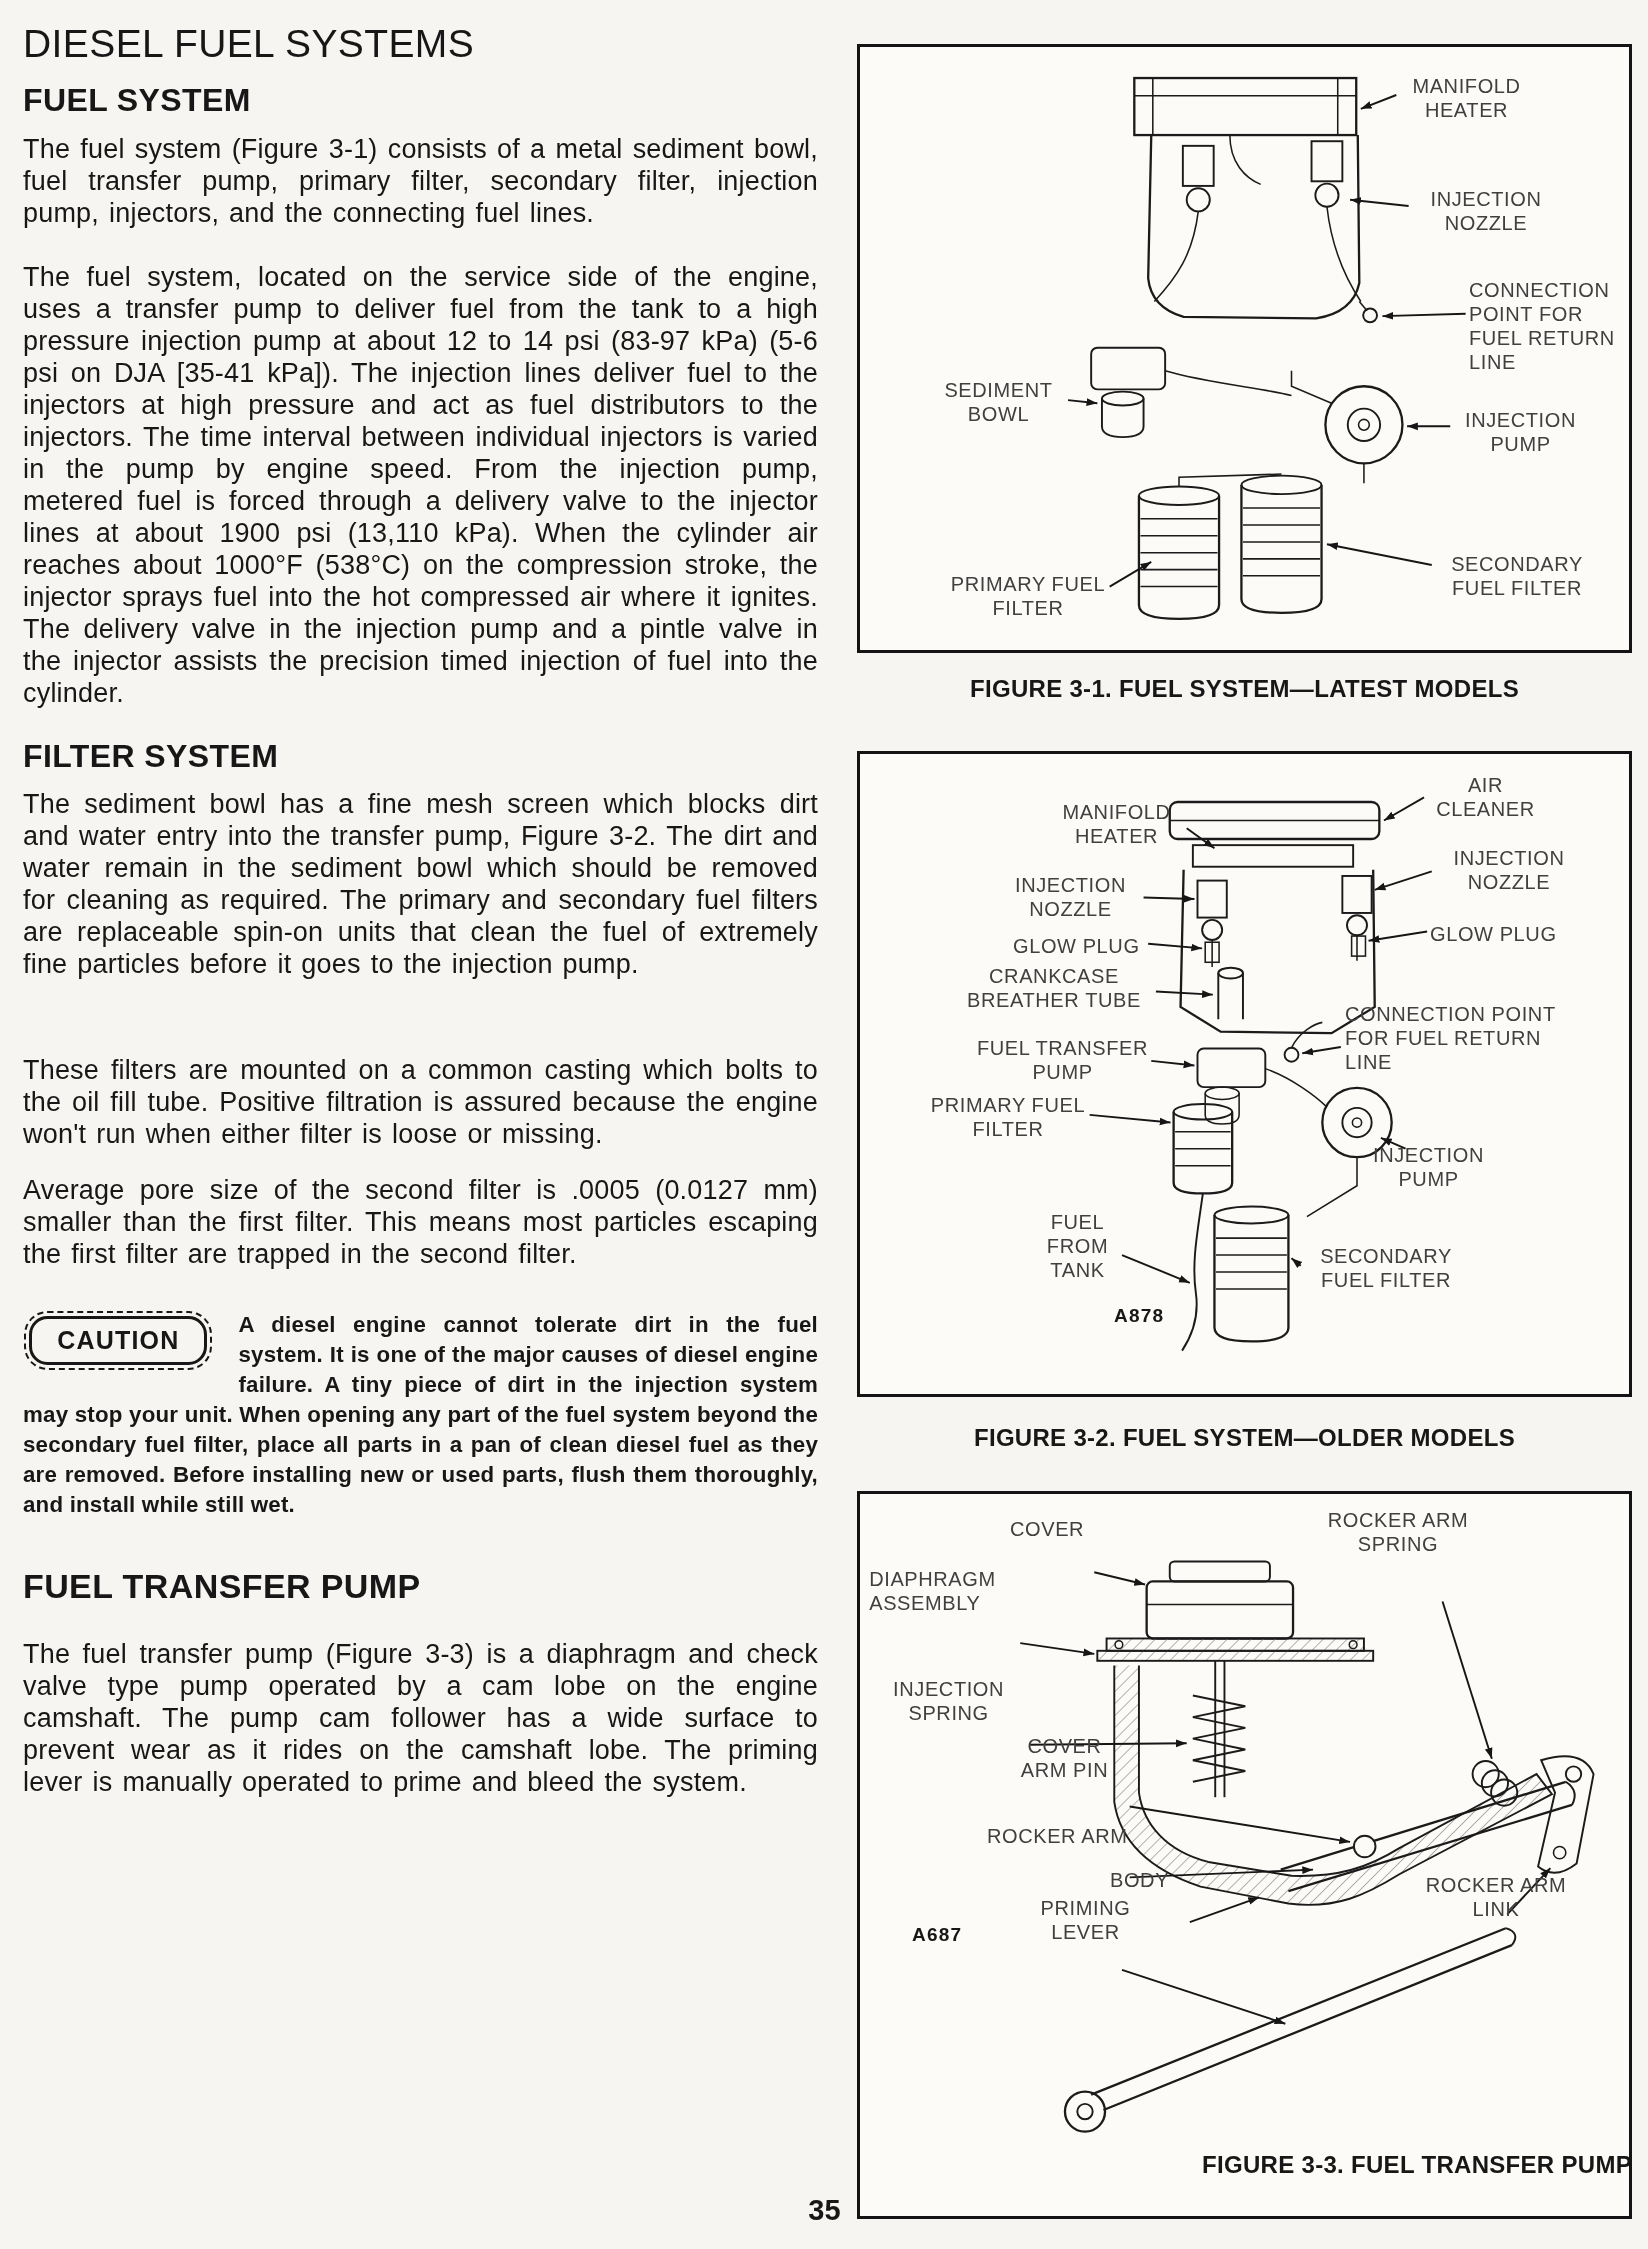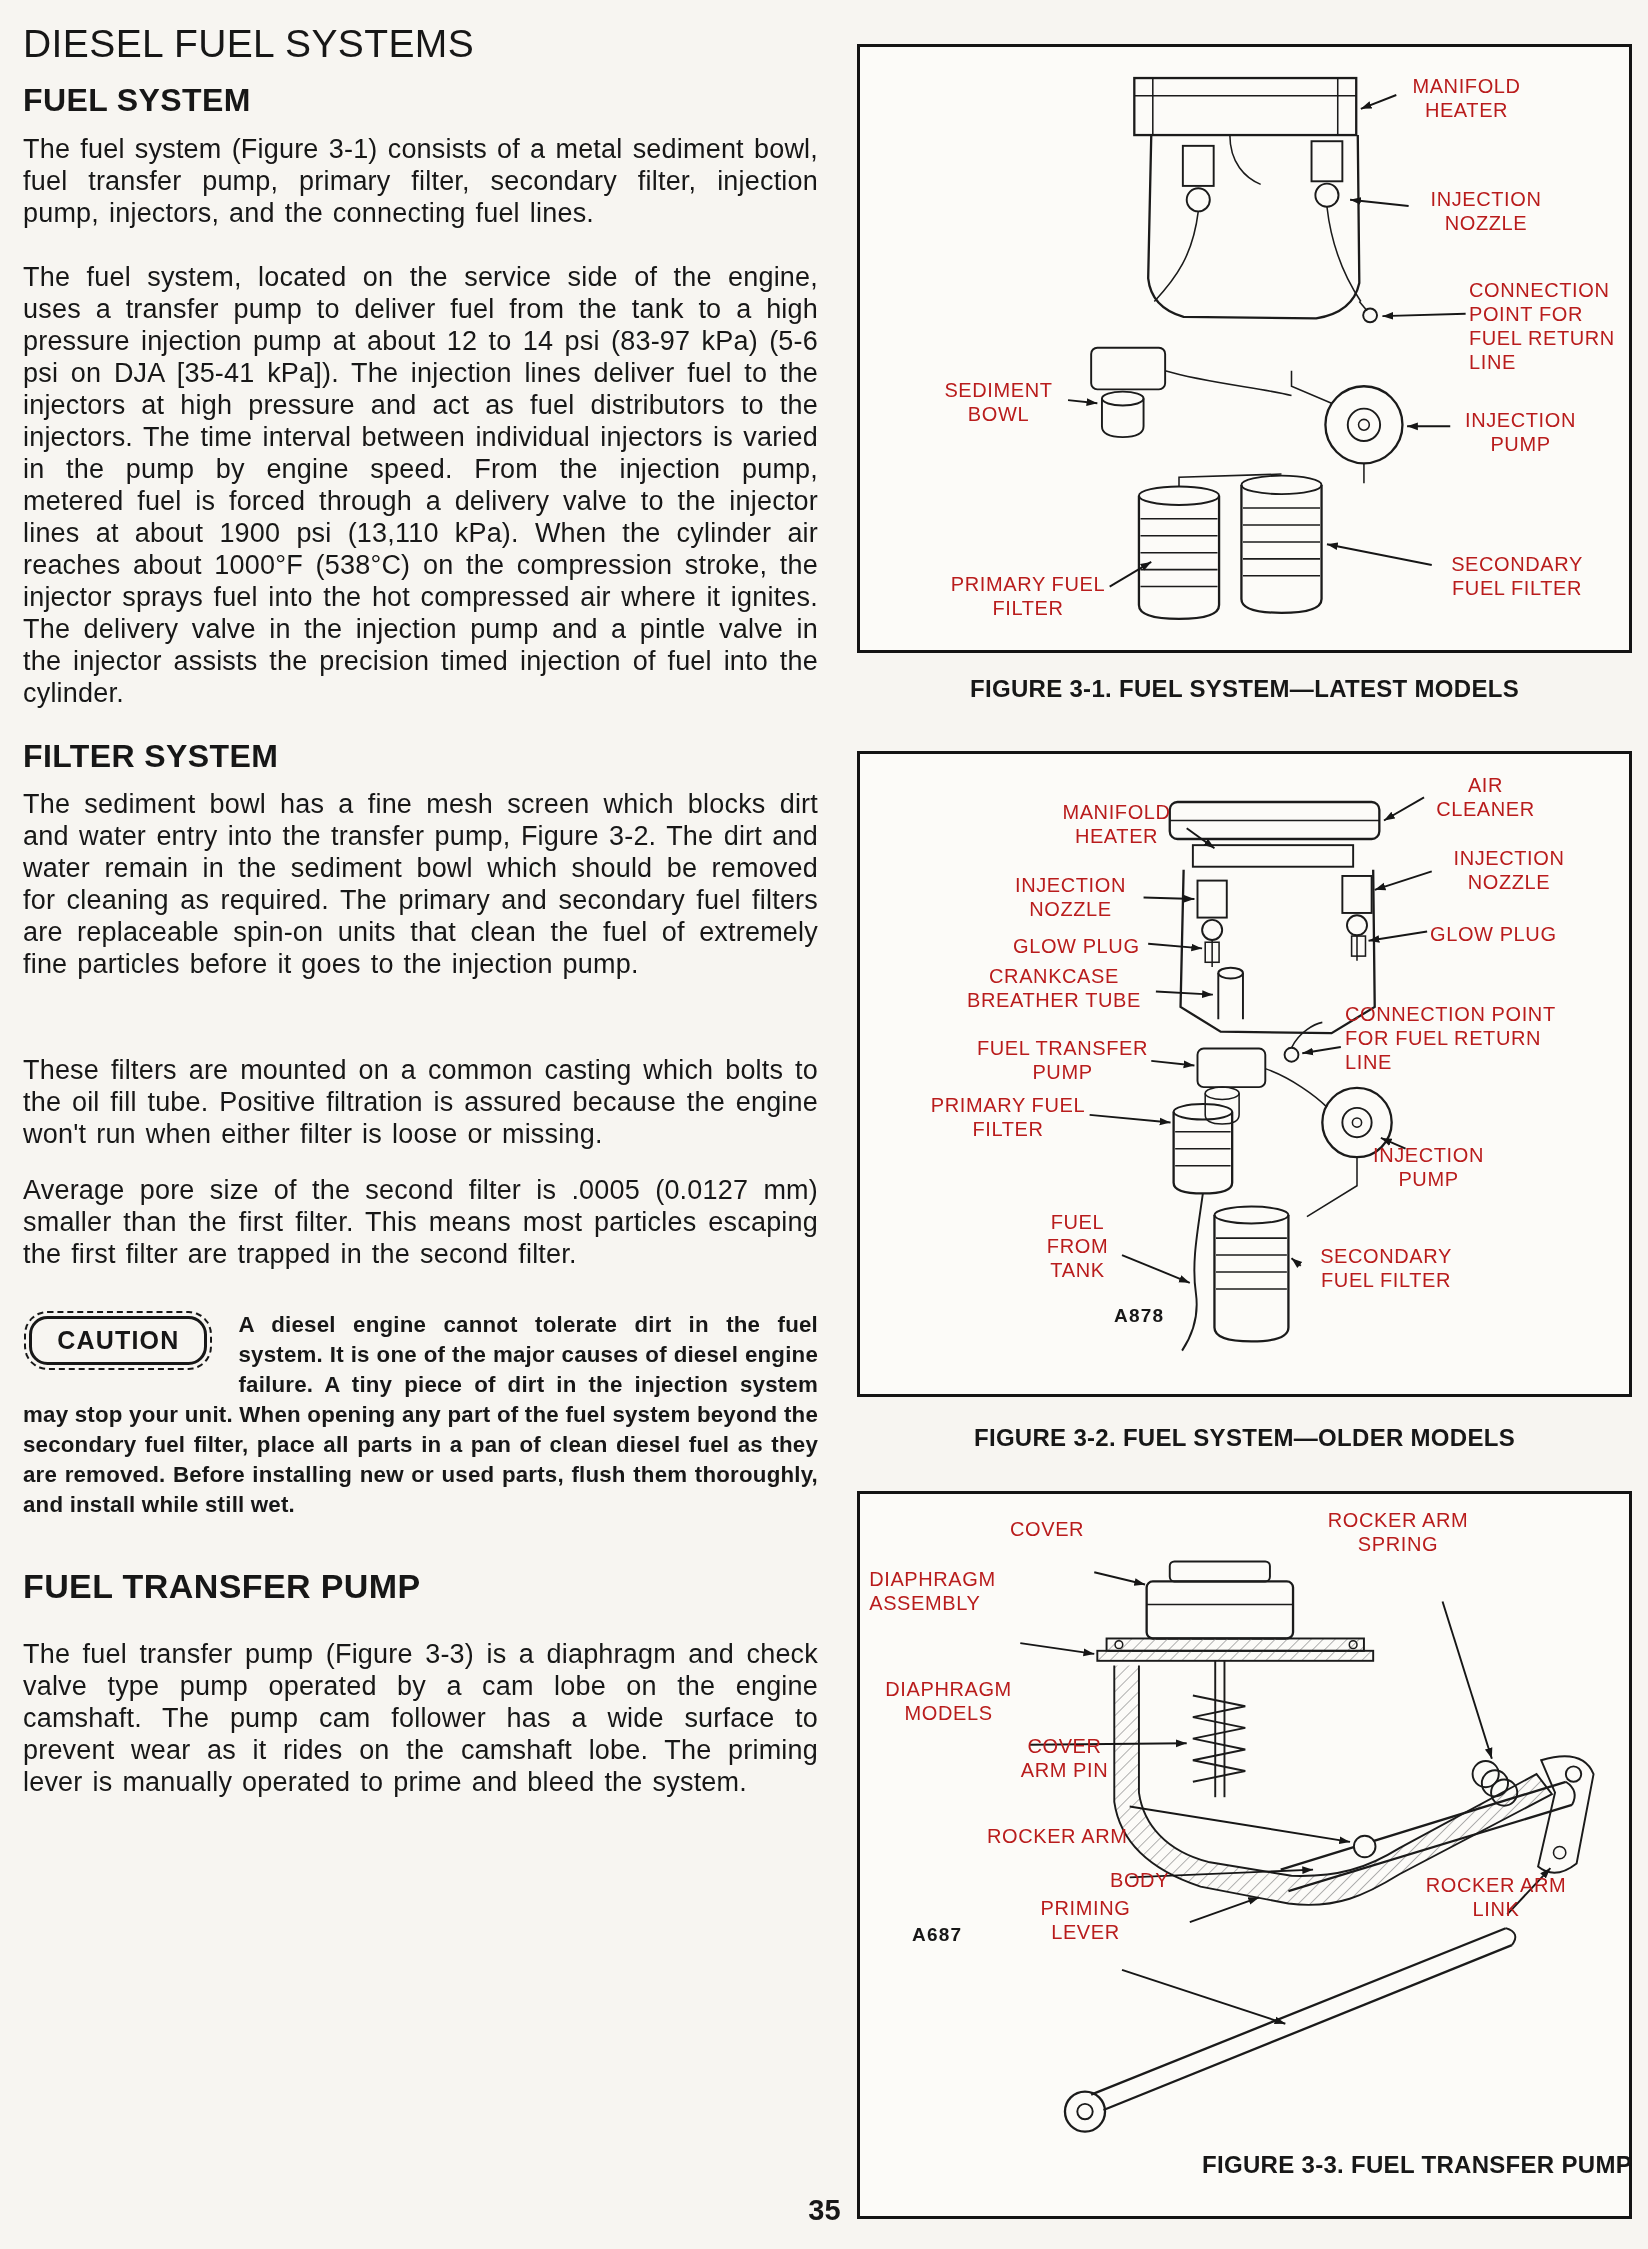--- a/index.html
+++ b/index.html
@@ -34,21 +34,21 @@
 
   
   .right-col { position:absolute; left:857px; top:0; width:775px; height:2250px; }
   .fig-box {
     position:absolute; left:0; width:775px;
     background:#fcfbf8; border:3.1px solid #141414;
   }
   .fig-box svg { position:absolute; left:0; top:0; width:100%; height:100%; }
   .fig-label {
     position:absolute; font-size:20px; line-height:24px;
-    letter-spacing:0.6px; color:#b91c1c; z-index:2;
+    letter-spacing:0.6px; color:#404040; z-index:2;
   }
   .tc { text-align:center; } .tl { text-align:left; } .nw { white-space:nowrap; }
   .fig-code { position:absolute; font-size:19px; font-weight:bold; letter-spacing:1.2px; z-index:2; }
   .fig-caption {
     position:absolute; left:0; width:775px; text-align:center;
     font-weight:bold; font-size:24px; letter-spacing:0.3px;
   }
 
   .page-num {
     position:absolute; left:0; top:2194px; width:1649px;
@@ -275,21 +275,21 @@
           <line x1="350" y1="348" x2="636" y2="394"></line>
           <line x1="350" y1="440" x2="588" y2="430"></line>
           <line x1="428" y1="498" x2="518" y2="466"></line>
           <line x1="340" y1="560" x2="552" y2="630"></line>
           <line x1="840" y1="488" x2="896" y2="428"></line>
         </g>
       </svg>
       <div class="fig-label nw" style="left:150px;top:23px;">COVER</div>
       <div class="fig-label tc" style="left:455px;top:14px;width:166px;">ROCKER ARM SPRING</div>
       <div class="fig-label tl" style="left:9.2px;top:73px;width:154px;">DIAPHRAGM ASSEMBLY</div>
-      <div class="fig-label tc" style="left:11.6px;top:183px;width:154px;">DIAPHRAGM MODELS</div>
+      <div class="fig-label tc" style="left:11.6px;top:183px;width:154px;">INJECTION SPRING</div>
       <div class="fig-label tc" style="left:143px;top:240px;width:123px;">COVER ARM PIN</div>
       <div class="fig-label nw" style="left:127px;top:330px;">ROCKER ARM</div>
       <div class="fig-label nw" style="left:250px;top:374px;">BODY</div>
       <div class="fig-label tc" style="left:162px;top:402px;width:127px;">PRIMING LEVER</div>
       <div class="fig-label tc" style="left:551px;top:379px;width:170px;">ROCKER ARM LINK</div>
       <div class="fig-code" style="left:52px;top:430px;">A687</div>
     </div>
     <div class="fig-caption" style="top:2151px;text-align:right;">FIGURE 3-3. FUEL TRANSFER PUMP</div>
 
   </div>

